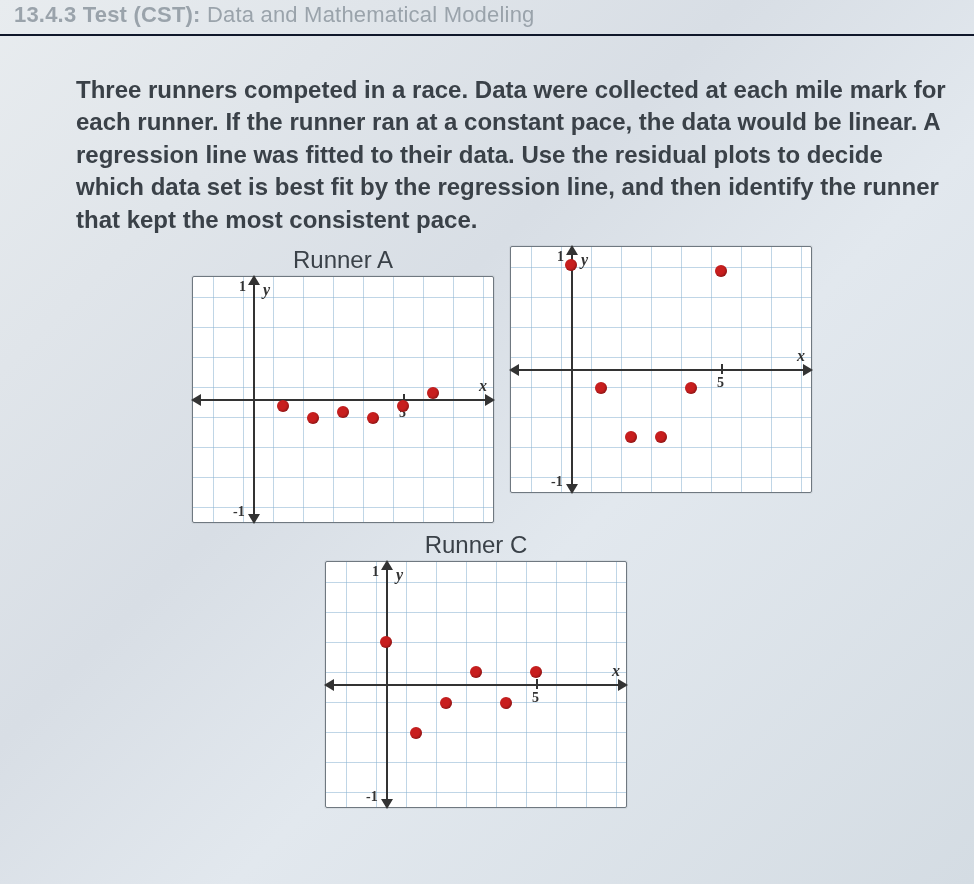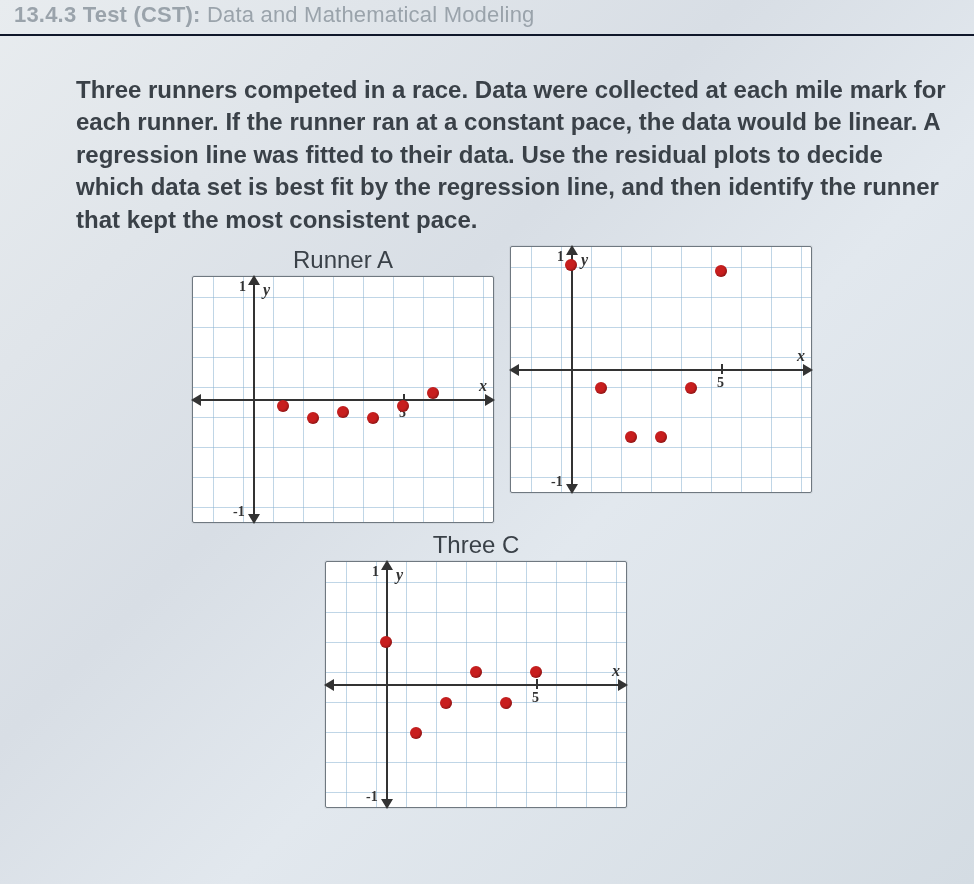--- a/index.html
+++ b/index.html
@@ -164,21 +164,21 @@
         <div class="point" style="left: 60px; top: 18.375px;"></div>
         <div class="point" style="left: 90px; top: 140.875px;"></div>
         <div class="point" style="left: 120px; top: 189.875px;"></div>
         <div class="point" style="left: 150px; top: 189.875px;"></div>
         <div class="point" style="left: 180px; top: 140.875px;"></div>
         <div class="point" style="left: 210px; top: 24.5px;"></div>
       </div>
   </div>
 
   <div class="chart-block" style="left:325px; top:285px;">
-    <div class="chart-title">Three C</div>
+    <div class="chart-title">Runner C</div>
     <div class="plot-box" id="plotC">
       <div class="grid"></div>
     <div class="axis-x" style="top: 122.5px;"></div>
         <div class="axis-y" style="left: 60px;"></div>
         <div class="arrow up" style="left: 55px; top: -2px;"></div>
         <div class="arrow down" style="left: 55px; bottom: -2px;"></div>
         <div class="arrow left" style="top: 117.5px; left: -2px;"></div>
         <div class="arrow right" style="top: 117.5px; right: -2px;"></div>
         <div class="axis-label" style="left: 70px; top: 4px;">y</div>
         <div class="axis-label" style="right: 6px; top: 100.5px;">x</div>

